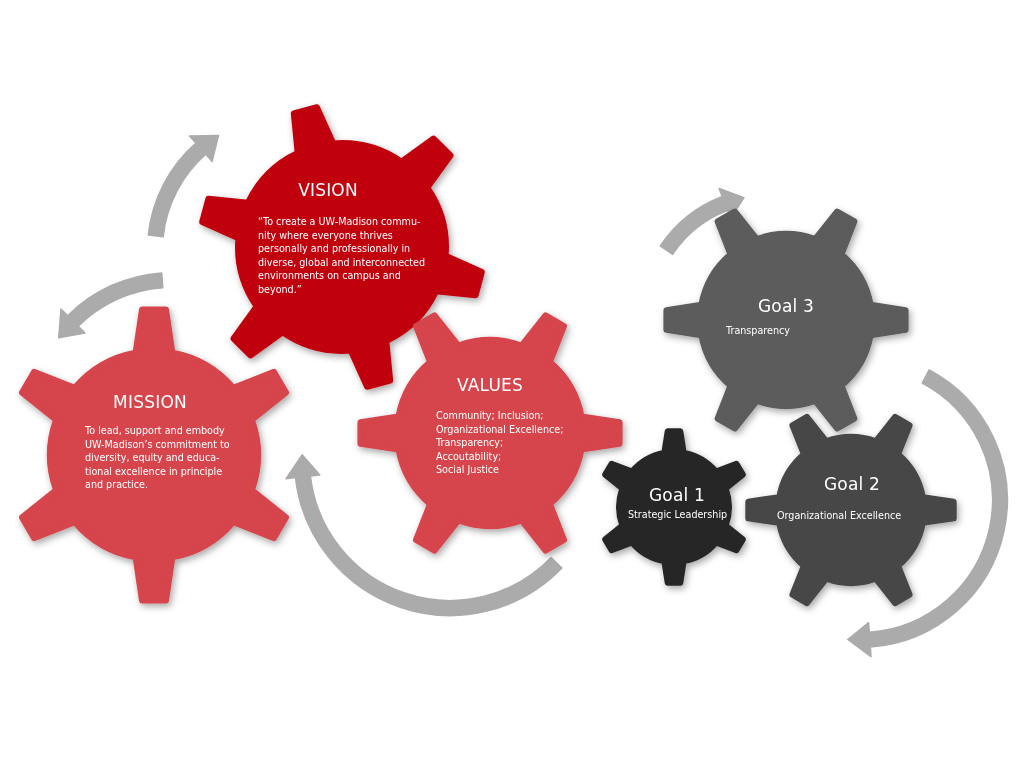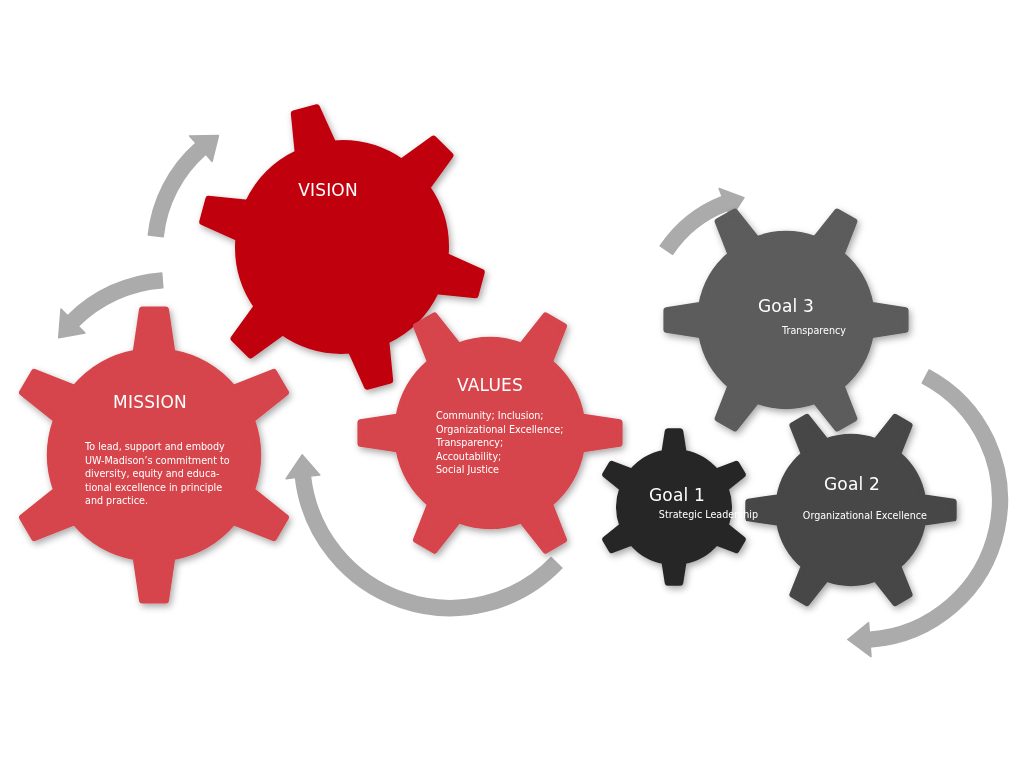--- a/index.html
+++ b/index.html
@@ -2,21 +2,21 @@
 <html><head>
 <meta charset="utf-8">
 <style>
   html, body { margin: 0; padding: 0; background: #ffffff; }
   body { width: 1024px; height: 768px; position: relative; overflow: hidden; font-family: "Liberation Sans", "DejaVu Sans", sans-serif; }
   #stage { position: absolute; left: 0; top: 0; width: 1024px; height: 663px; }
   svg#diagram { position: absolute; left: 0; top: 0; }
   .label { position: absolute; color: #ffffff; font-family: "DejaVu Sans", "Liberation Sans", sans-serif; }
   .title { font-size: 17px; text-align: center; letter-spacing: 0.2px; }
   .body { font-size: 9.6px; line-height: 13.6px; white-space: pre-line; }
-  .sub { font-size: 9.6px; text-align: right; }
+  .sub { font-size: 9.6px; text-align: left; }
 </style>
 </head>
 <body>
 
 <div id="stage">
   <svg id="diagram" width="1024" height="768" viewBox="0 0 1024 768" xmlns="http://www.w3.org/2000/svg">
     <defs>
       <filter id="shadow" x="-20%" y="-20%" width="140%" height="140%">
         <feDropShadow dx="2" dy="3" stdDeviation="3.5" flood-color="#000" flood-opacity="0.35"></feDropShadow>
       </filter>
@@ -32,23 +32,29 @@
         <path d="M297.7,152.9 L293.8,113.4 L316.9,107.2 L333.3,143.4 A104,104 0 0 1 401.4,161.6 L401.4,161.6 L433.6,138.5 L450.5,155.4 L427.4,187.6 A104,104 0 0 1 445.6,255.7 L445.6,255.7 L481.8,272.1 L475.6,295.2 L436.1,291.3 A104,104 0 0 1 386.3,341.1 L386.3,341.1 L390.2,380.6 L367.1,386.8 L350.7,350.6 A104,104 0 0 1 282.6,332.4 L282.6,332.4 L250.4,355.5 L233.5,338.6 L256.6,306.4 A104,104 0 0 1 238.4,238.3 L238.4,238.3 L202.2,221.9 L208.4,198.8 L247.9,202.7 A104,104 0 0 1 297.7,152.9 Z" fill="#C1060F" stroke="#C1060F" stroke-width="6" stroke-linejoin="round" filter="url(#shadow)"></path>
         <path d="M581.5,416.5 L619.6,422.3 L619.6,443.7 L581.5,449.5 A93,93 0 0 1 550.0,504.0 L550.0,504.0 L564.0,539.9 L545.5,550.6 L521.5,520.5 A93,93 0 0 1 458.5,520.5 L458.5,520.5 L434.5,550.6 L416.0,539.9 L430.0,504.0 A93,93 0 0 1 398.5,449.5 L398.5,449.5 L360.4,443.7 L360.4,422.3 L398.5,416.5 A93,93 0 0 1 430.0,362.0 L430.0,362.0 L416.0,326.1 L434.5,315.4 L458.5,345.5 A93,93 0 0 1 521.5,345.5 L521.5,345.5 L545.5,315.4 L564.0,326.1 L550.0,362.0 A93,93 0 0 1 581.5,416.5 Z" fill="#D6444B" stroke="#D6444B" stroke-width="6" stroke-linejoin="round" filter="url(#shadow)"></path>
         <path d="M135.6,352.6 L142.0,309.5 L166.0,309.5 L172.4,352.6 A104,104 0 0 1 233.4,387.9 L233.4,387.9 L274.0,371.9 L286.0,392.6 L251.9,419.8 A104,104 0 0 1 251.9,490.2 L251.9,490.2 L286.0,517.4 L274.0,538.1 L233.4,522.1 A104,104 0 0 1 172.4,557.4 L172.4,557.4 L166.0,600.5 L142.0,600.5 L135.6,557.4 A104,104 0 0 1 74.6,522.1 L74.6,522.1 L34.0,538.1 L22.0,517.4 L56.1,490.2 A104,104 0 0 1 56.1,419.8 L56.1,419.8 L22.0,392.6 L34.0,371.9 L74.6,387.9 A104,104 0 0 1 135.6,352.6 Z" fill="#D6444B" stroke="#D6444B" stroke-width="6" stroke-linejoin="round" filter="url(#shadow)"></path>
         <path d="M870.6,304.8 L905.6,310.1 L905.6,329.9 L870.6,335.2 A86,86 0 0 1 841.5,385.7 L841.5,385.7 L854.4,418.6 L837.2,428.5 L815.1,400.9 A86,86 0 0 1 756.9,400.9 L756.9,400.9 L734.8,428.5 L717.6,418.6 L730.5,385.7 A86,86 0 0 1 701.4,335.2 L701.4,335.2 L666.4,329.9 L666.4,310.1 L701.4,304.8 A86,86 0 0 1 730.5,254.3 L730.5,254.3 L717.6,221.4 L734.8,211.5 L756.9,239.1 A86,86 0 0 1 815.1,239.1 L815.1,239.1 L837.2,211.5 L854.4,221.4 L841.5,254.3 A86,86 0 0 1 870.6,304.8 Z" fill="#5B5B5B" stroke="#5B5B5B" stroke-width="6" stroke-linejoin="round" filter="url(#shadow)"></path>
         <path d="M922.8,497.1 L953.7,501.6 L953.7,518.4 L922.8,522.9 A73,73 0 0 1 898.1,565.8 L898.1,565.8 L909.6,594.7 L895.1,603.1 L875.7,578.7 A73,73 0 0 1 826.3,578.7 L826.3,578.7 L806.9,603.1 L792.4,594.7 L803.9,565.8 A73,73 0 0 1 779.2,522.9 L779.2,522.9 L748.3,518.4 L748.3,501.6 L779.2,497.1 A73,73 0 0 1 803.9,454.2 L803.9,454.2 L792.4,425.3 L806.9,416.9 L826.3,441.3 A73,73 0 0 1 875.7,441.3 L875.7,441.3 L895.1,416.9 L909.6,425.3 L898.1,454.2 A73,73 0 0 1 922.8,497.1 Z" fill="#464646" stroke="#464646" stroke-width="6" stroke-linejoin="round" filter="url(#shadow)"></path>
         <path d="M664.3,452.9 L667.7,431.3 L680.3,431.3 L683.7,452.9 A55,55 0 0 1 716.0,471.5 L716.0,471.5 L736.4,463.7 L742.8,474.6 L725.7,488.4 A55,55 0 0 1 725.7,525.6 L725.7,525.6 L742.8,539.4 L736.4,550.3 L716.0,542.5 A55,55 0 0 1 683.7,561.1 L683.7,561.1 L680.3,582.7 L667.7,582.7 L664.3,561.1 A55,55 0 0 1 632.0,542.5 L632.0,542.5 L611.6,550.3 L605.2,539.4 L622.3,525.6 A55,55 0 0 1 622.3,488.4 L622.3,488.4 L605.2,474.6 L611.6,463.7 L632.0,471.5 A55,55 0 0 1 664.3,452.9 Z" fill="#282828" stroke="#282828" stroke-width="6" stroke-linejoin="round" filter="url(#shadow)"></path>
       </g>
   </svg>
 
   <div class="label title" style="left:268px; top:180px; width:120px;">VISION</div>
+  <div class="label body" style="left:258px; top:215px; width:180px;">“To create a UW-Madison commu-
+nity where everyone thrives
+personally and professionally in
+diverse, global and interconnected
+environments on campus and
+beyond.”</div>
 
   <div class="label title" style="left:90px; top:392px; width:120px;">MISSION</div>
-  <div class="label body" style="left:85px; top:440px; width:160px;">To lead, support and embody
+  <div class="label body" style="left:85px; top:424px; width:160px;">To lead, support and embody
 UW-Madison’s commitment to
 diversity, equity and educa-
 tional excellence in principle
 and practice.</div>
 
   <div class="label title" style="left:430px; top:375px; width:120px;">VALUES</div>
   <div class="label body" style="left:436px; top:409px; width:160px;">Community; Inclusion;
 Organizational Excellence;
 Transparency;
 Accoutability;

